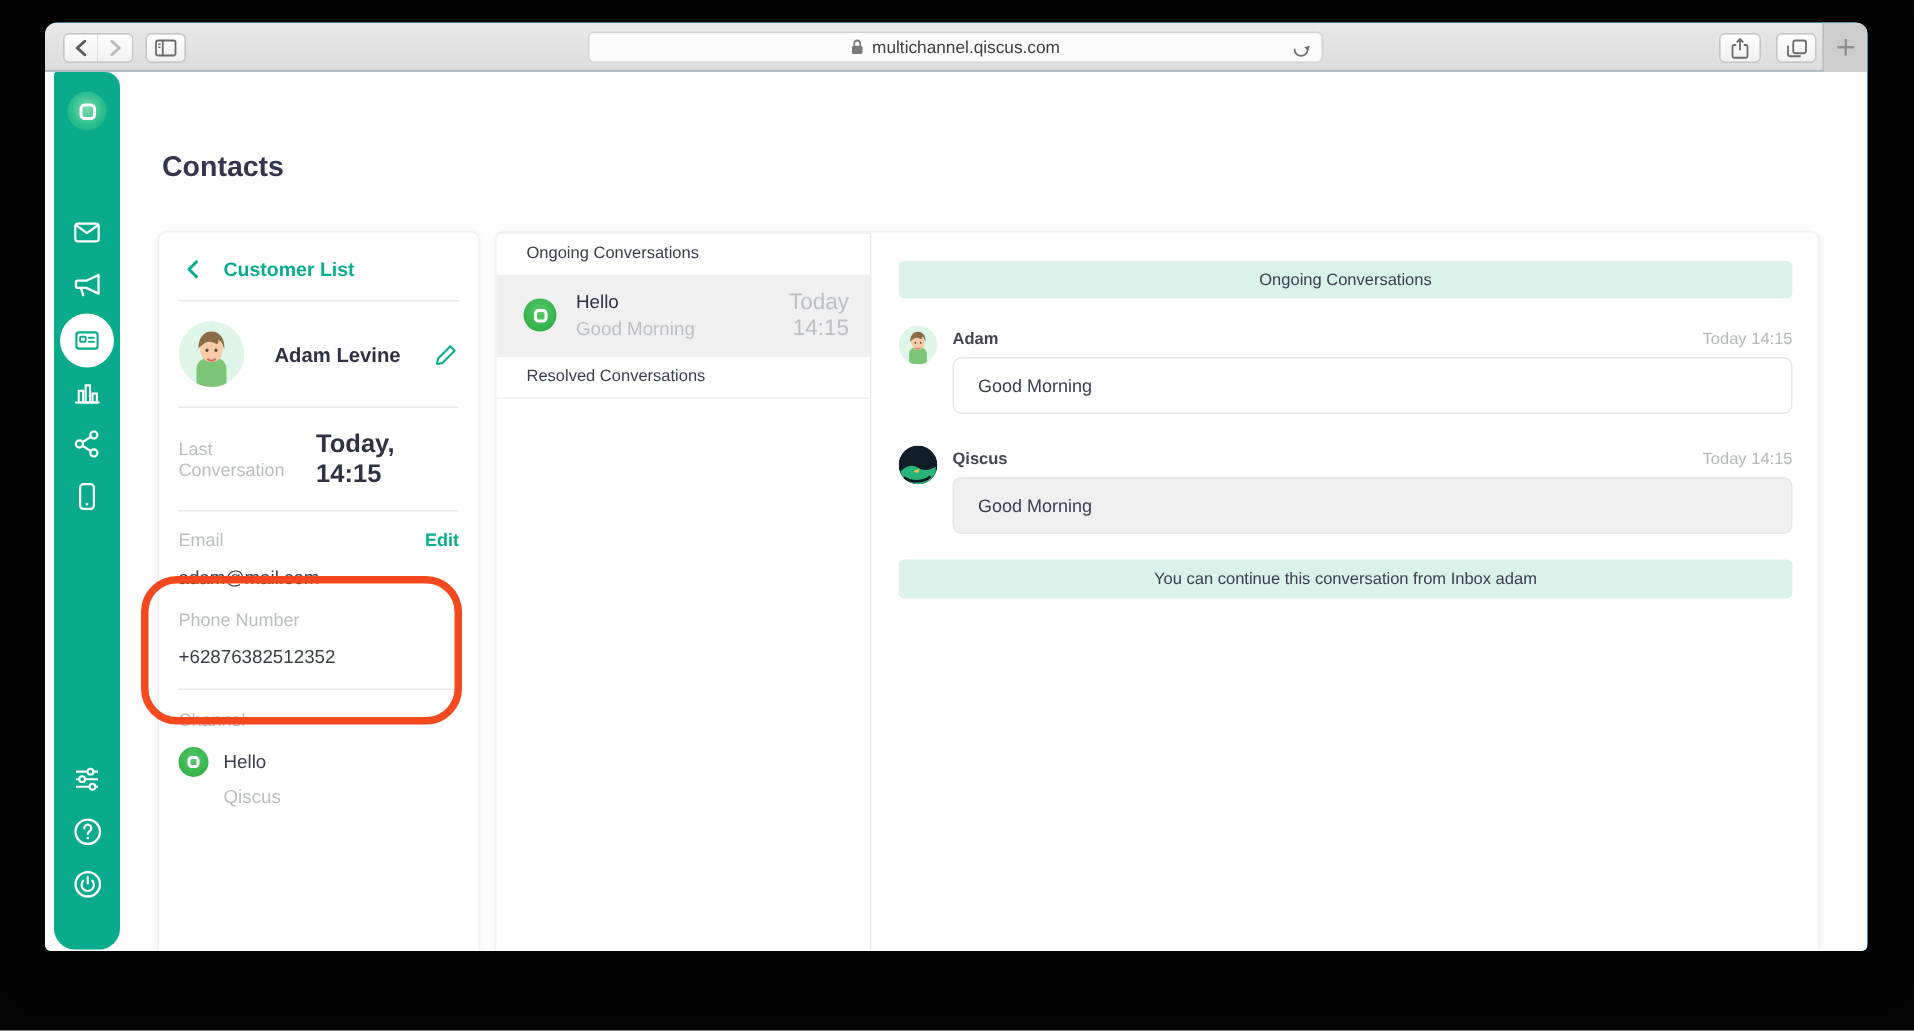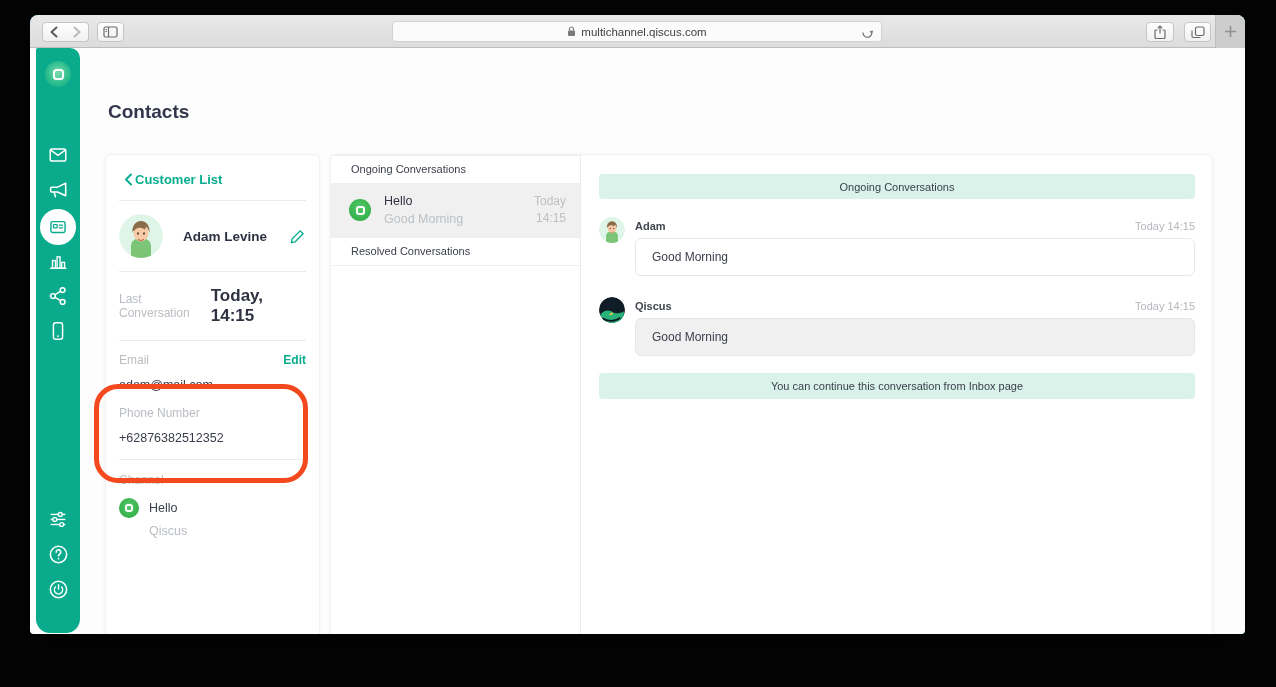--- a/index.html
+++ b/index.html
@@ -73,21 +73,21 @@
   .page-title { position:absolute; left:78px; top:53px; font-size:19px; font-weight:bold; color:#32354B; }
   
   .card {
     position:absolute; top:106px; height:497px; background:#fff;
     border:1px solid #F1F1F1; border-radius:6px;
     box-shadow:0 1px 5px rgba(0,0,0,.045);
   }
   .card-cust { left:75px; width:215px; }
   .card-main { left:300px; width:883px; display:flex; }
   
-  .cust-head { display:flex; align-items:center; gap:2px; padding:17px 18px 13px; cursor:pointer; }
+  .cust-head { display:flex; align-items:center; gap:16px; padding:17px 18px 13px; cursor:pointer; }
   .cust-head span { color:#07AD8E; font-size:13px; font-weight:600; }
   .hr { border-top:1px solid #EAEAEA; margin:0 13px; }
   .profile { display:flex; align-items:center; padding:13px 13px; }
   .avatar { border-radius:50%; overflow:hidden; flex:none; }
   .p-name { flex:1; margin-left:20px; font-size:13.5px; font-weight:bold; color:#2F3242; }
   .kv { display:flex; justify-content:space-between; align-items:center; padding:14px 13px; }
   .lbl { font-size:12px; color:#B9BDC2; }
   .kv .val { font-size:17px; font-weight:bold; color:#2F3242; }
   .fields { padding:12px 13px 14px; }
   .f-row { display:flex; justify-content:space-between; align-items:center; }
@@ -105,21 +105,21 @@
   }
   
   .hist { width:250px; border-right:1px solid #EDEDED; flex:none; }
   .hist-title { padding:18px 20px 15px; font-size:13.5px; color:#2F3242; }
   .sect { border-top:1px solid #EFEFEF; padding:7px 20px 8px; font-size:11px; color:#3A3E4A; cursor:pointer; }
   .sect.last { border-bottom:1px solid #EFEFEF; }
   .h-item { background:#F0F0F0; display:flex; align-items:center; padding:10px 14px 10px 18px; cursor:pointer; }
   .h-texts { flex:1; margin-left:13px; }
   .h-title { font-size:12.5px; color:#2F3242; }
   .h-sub { font-size:12.5px; color:#BCC0C4; margin-top:4px; }
-  .h-right { text-align:right; font-size:12px; color:#BCC0C4; line-height:17px; }
+  .h-right { text-align:right; font-size:15px; color:#BCC0C4; line-height:17px; }
   
   .chat { flex:1; padding:0 17px 0 18px; }
   .banner {
     margin-top:19px; background:#D9F3EB; border-radius:4px; height:25px;
     display:flex; align-items:center; justify-content:center;
     font-size:11px; color:#3A3E4A;
   }
   .msg { display:flex; margin-top:18px; }
   .msg .avatar { margin-right:10px; }
   .m-body { flex:1; }
@@ -382,20 +382,20 @@
           </span>
           <span class="m-body">
             <div class="m-head">
               <span class="m-sender">Qiscus</span>
               <span class="m-time">Today 14:15</span>
             </div>
             <div class="bubble gray">Good Morning</div>
           </span>
         </div>
 
-        <div class="banner" style="margin-top:17px;height:26px">You can continue this conversation from Inbox page</div>
+        <div class="banner" style="margin-top:17px;height:26px">You can continue this conversation from Inbox adam</div>
       </div>
     </div>
 
   </div>
 </div>
 
 <div class="annot"></div>
 
 </body></html>

